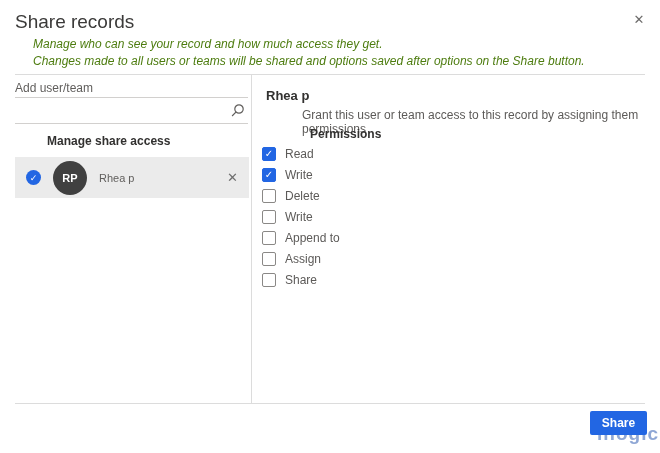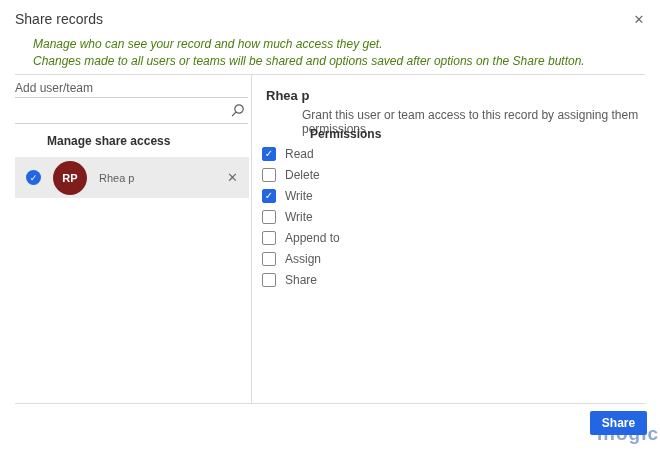--- a/index.html
+++ b/index.html
@@ -1,20 +1,20 @@
 <!DOCTYPE html>
 <html style="--accent: #2266E3;"><head>
 <meta charset="utf-8">
 <style>
   :root { --accent:#2266E3; }
   * { box-sizing:border-box; margin:0; padding:0; }
   body { background:#fff; font-family:"Liberation Sans", sans-serif; }
   .dialog { position:relative; width:660px; height:453px; background:#fff; overflow:hidden; }
 
-  .title { position:absolute; left:15px; top:11px; font-size:14px; color:#3b3a39;text-align:right; }
+  .title { position:absolute; left:15px; top:11px; font-size:19px; color:#3b3a39;text-align:right; }
   .close-btn { position:absolute; right:8px; top:6px; width:26px; height:26px; display:flex;
     align-items:center; justify-content:center; color:#6d6c6b; font-size:13px; cursor:pointer;
     background:none; border:none; }
 
   .desc { position:absolute; left:33px; top:36px; font-size:12px; color:#4d7c0f; line-height:16.5px;font-style:italic; }
 
   .hdiv-top { position:absolute; left:15px; width:630px; top:74px; height:1px; background:#dcdcdc; }
   .vdiv { position:absolute; left:251px; top:75px; width:1px; height:329px; background:#dcdcdc; }
   .hdiv-bottom { position:absolute; left:15px; width:630px; top:403px; height:1px; background:#dcdcdc; }
 
@@ -83,43 +83,43 @@
         <circle cx="10" cy="6" r="4.2" fill="none" stroke="#605e5c" stroke-width="1.2"></circle>
         <line x1="6.9" y1="9.2" x2="3.1" y2="13" stroke="#605e5c" stroke-width="1.2"></line>
       </svg>
     </span>
   </div>
 
   <div class="list-heading">Manage share access</div>
 
   <div class="user-row" style="background: rgb(235, 235, 235);">
     <span class="sel-badge">✓</span>
-    <span class="avatar" style="background: #7f1d1d;">RP</span>
+    <span class="avatar" style="background: #404040;">RP</span>
     <span class="user-name">Rhea p</span>
     <button class="row-remove">✕</button>
   </div>
 
   <div class="rp-name">Rhea p</div>
   <div class="rp-grant">Grant this user or team access to this record by assigning them permissions</div>
   <div class="rp-permlabel">Permissions</div>
 
   <div class="perm-list">
     <div class="perm-row">
       <span class="cbx checked"></span>
       <span class="perm-label">Read</span>
     </div>
 
     <div class="perm-row">
-      <span class="cbx"></span>
-      <span class="perm-label">Delete</span>
+      <span class="cbx checked"></span>
+      <span class="perm-label">Write</span>
     </div>
 
     <div class="perm-row">
-      <span class="cbx checked"></span>
-      <span class="perm-label">Write</span>
+      <span class="cbx"></span>
+      <span class="perm-label">Delete</span>
     </div>
 
     <div class="perm-row">
       <span class="cbx"></span>
       <span class="perm-label">Write</span>
     </div>
 
     <div class="perm-row">
       <span class="cbx"></span>
       <span class="perm-label">Append to</span>

